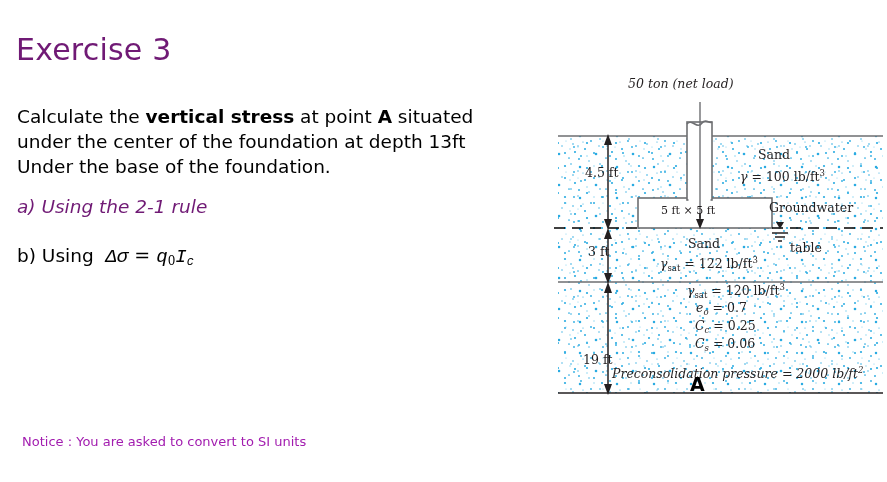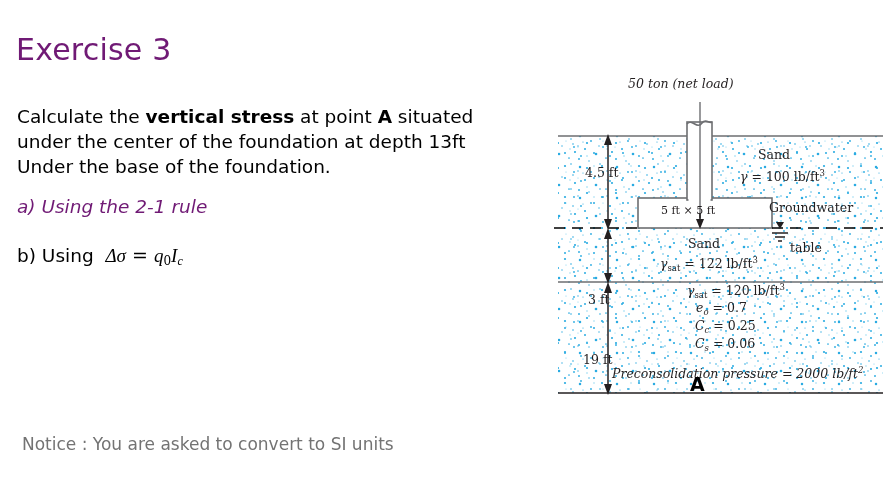--- a/index.html
+++ b/index.html
@@ -30,48 +30,48 @@
 
   .item-a{
     position:absolute;left:17px;top:196px;
     font-size:18.5px;color:#701a75;white-space:nowrap;font-style:italic;
   }
   .item-b{
     position:absolute;left:17px;top:244px;
     font-size:18.5px;color:#000;white-space:nowrap;
   }
   .mathi{
-    font-family:Liberation Serif, serif;
+    font-family:Liberation Mono, monospace;
     font-style:italic;font-size:19px;text-align:center;
   }
   .mathn{
     font-family:"DejaVu Serif", serif;
     font-style:normal;font-size:19px;
   }
   .sub{font-size:12px;vertical-align:-3px;font-style:normal;}
   .subi{font-size:12px;vertical-align:-3px;font-style:italic;}
 
   .notice{
     position:absolute;left:22px;top:434px;
-    font-size:17px;color:#737373;white-space:nowrap;
+    font-size:13px;color:#a21caf;white-space:nowrap;
   }
 
   
   .fig{position:absolute;left:540px;top:70px;width:347px;height:335px;}
   .fig svg{position:absolute;left:0;top:0;}
 
   .fl{
     position:absolute;
     font-family:"DejaVu Serif", serif;
     color:#231f20;white-space:nowrap;
     line-height:1.05;
   }
   .fl-load{left:88px;top:7px;font-size:12.5px;font-style:italic;}
   .fl-45{left:45px;top:96px;font-size:12.5px;}
-  .fl-3{left:48px;top:175px;font-size:12.5px;margin-top:48px;}
+  .fl-3{left:48px;top:175px;font-size:12.5px;}
   .fl-10{left:43px;top:283px;font-size:12.5px;}
   .fl-5x5{left:121px;top:135px;font-size:11px;}
   .fl-sand1{left:218px;top:78px;font-size:12.5px;}
   .fl-g1{left:200px;top:99px;font-size:12.5px;}
   .fl-gw1{left:229px;top:131px;font-size:12.5px;}
   .fl-gw2{left:250px;top:147px;font-size:12.5px;margin-top:24px;}
   .fl-sand2{left:148px;top:167px;font-size:12.5px;}
   .fl-gsat2{left:120px;top:186px;font-size:12.5px;}
   .fl-gsat3{left:147px;top:213px;font-size:12.5px;}
   .fl-eo{left:156px;top:231px;font-size:12.5px;}

